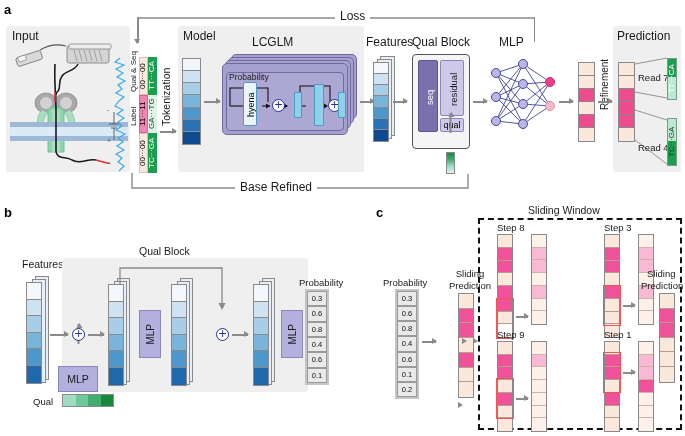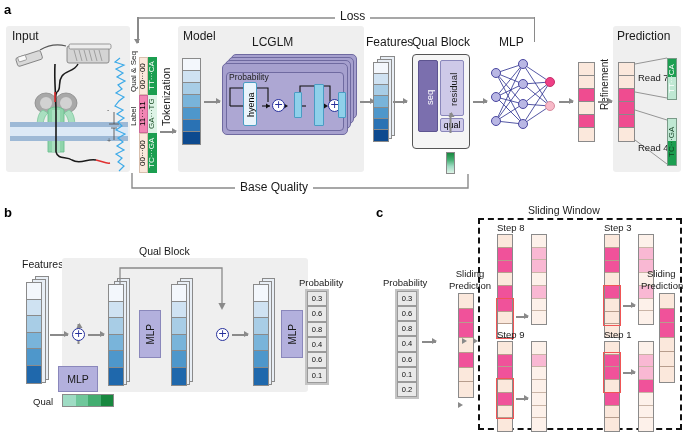--- a/index.html
+++ b/index.html
@@ -77,21 +77,21 @@
 <div class="abs line-v" style="left:137px; top:17px; height:22px;"></div>
 <div class="abs arrow-v" style="left:137px; top:17px; height:26px;"></div>
 <div class="abs line-v" style="left:534px; top:17px; height:25px;"></div>
 <div class="abs lbl-lg" style="left:335px; top:9px; background:#fff; padding:0 5px;">Loss</div>
 
 <div class="abs" style="left:128px; top:172px;">
   <svg width="350" height="22" style="left:0; top:0;">
     <path d="M4,1 L4,16 L340,16 L340,2" fill="none" stroke="#8a8a8a" stroke-width="1.4"></path>
   </svg>
 </div>
-<div class="abs lbl-lg" style="left:235px; top:180px; background:#fff; padding:0 5px;">Base Quality</div>
+<div class="abs lbl-lg" style="left:235px; top:180px; background:#fff; padding:0 5px;">Base Refined</div>
 
 <div class="abs grayzone" style="left:6px; top:26px; width:124px; height:146px;"></div>
 <div class="abs lbl-lg" style="left:12px; top:29px;">Input</div>
 
 <svg style="left:10px; top:40px;" width="120" height="130">
 
   <g>
     <rect x="6" y="14" width="26" height="9" rx="2" fill="#d9d9d9" stroke="#777" stroke-width="0.8" transform="rotate(-18 19 18)"></rect>
     <rect x="8" y="16" width="8" height="5" rx="1" fill="#fafafa" stroke="#777" stroke-width="0.6" transform="rotate(-18 12 18)"></rect>
     <path d="M30,10 C40,4 48,4 56,6" fill="none" stroke="#555" stroke-width="1.1"></path>

